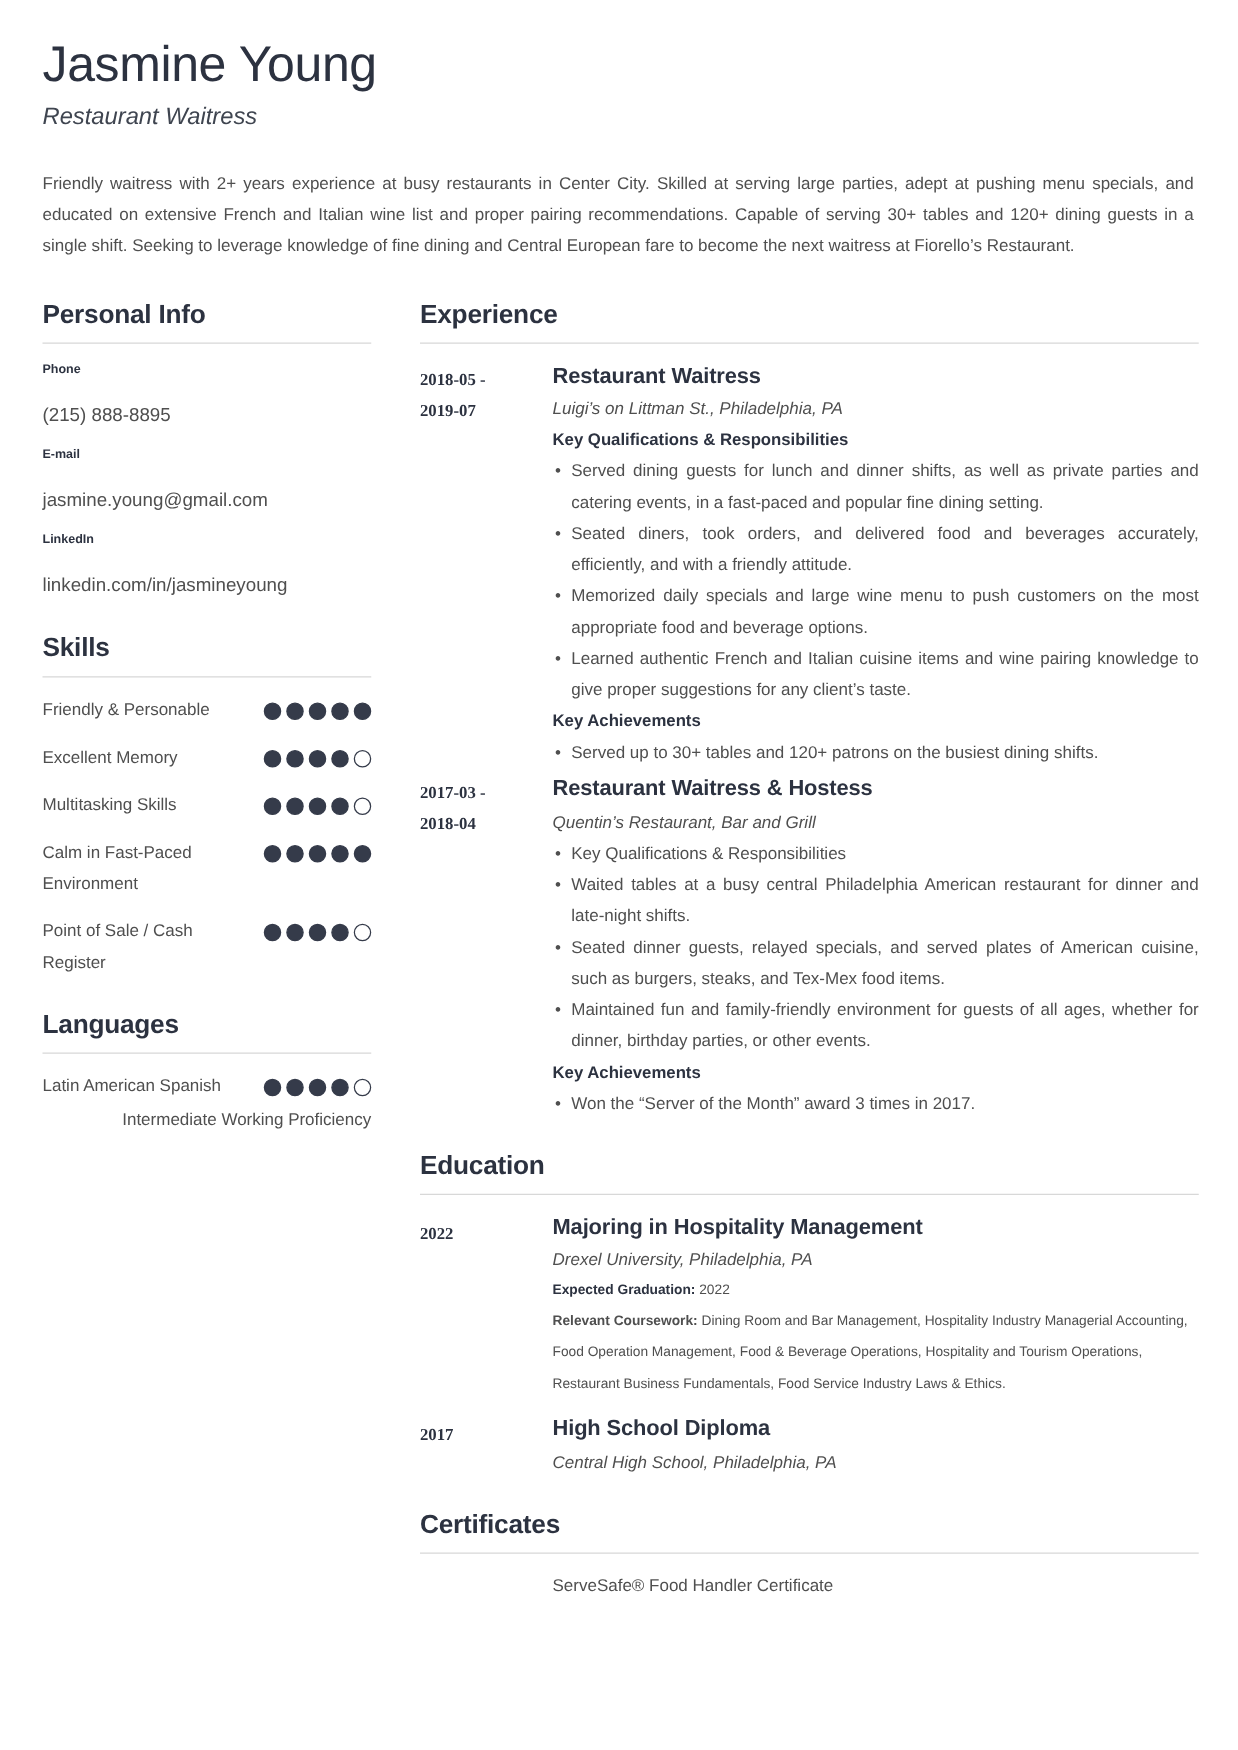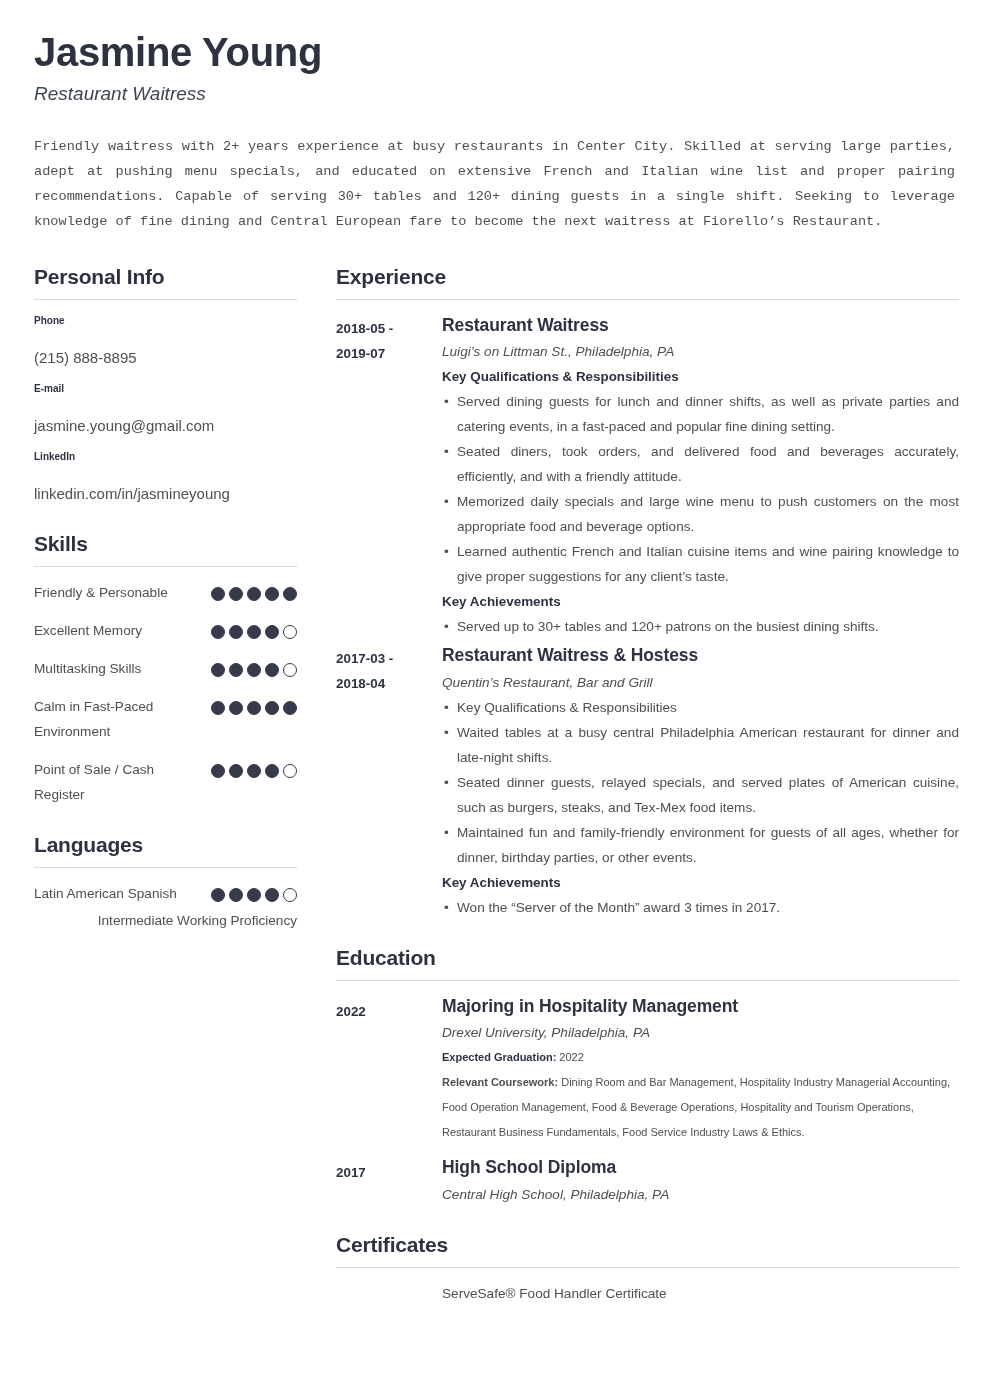--- a/index.html
+++ b/index.html
@@ -17,40 +17,39 @@
     width: 990px;
     height: 1400px;
     padding: 30px 34px 0 34px;
     position: relative;
     overflow: hidden;
   }
 
   
   .name {
     font-size: 40px;
-    font-weight: bold;
+    font-weight: normal;
     color: #2c3240;
     letter-spacing: -0.3px;
     line-height: 1.12;
   }
   .job-title {
     font-size: 19px;
     font-style: italic;
     color: #3f4550;
     margin-top: 8px;
     line-height: 1.2;
   }
   .summary {
     margin-top: 28px;
     font-size: 13.6px;
     line-height: 25px;
     color: #4f4f4f;
     text-align: justify;
     width: 921px;
-    font-family: Liberation Mono, monospace;
   }
 
   
   .body-cols {
     display: flex;
     margin-top: 30px;
     align-items: flex-start;
   }
   .col-left { width: 263px; flex: 0 0 263px; }
   .col-right { width: 623px; flex: 0 0 623px; margin-left: 39px; }
@@ -124,20 +123,21 @@
   
   .entry { display: flex; margin-bottom: 4px; }
   .entry-date {
     flex: 0 0 106px;
     width: 106px;
     font-size: 13.4px;
     font-weight: bold;
     color: #2c3240;
     line-height: 25px;
     padding-top: 3px;
+    font-family: Liberation Serif, serif;
   }
   .entry-body { flex: 1 1 auto; min-width: 0; }
   .entry-title {
     font-size: 17.5px;
     font-weight: bold;
     color: #2c3240;
     line-height: 1.45;
     letter-spacing: -0.1px;
   }
   .entry-sub {

